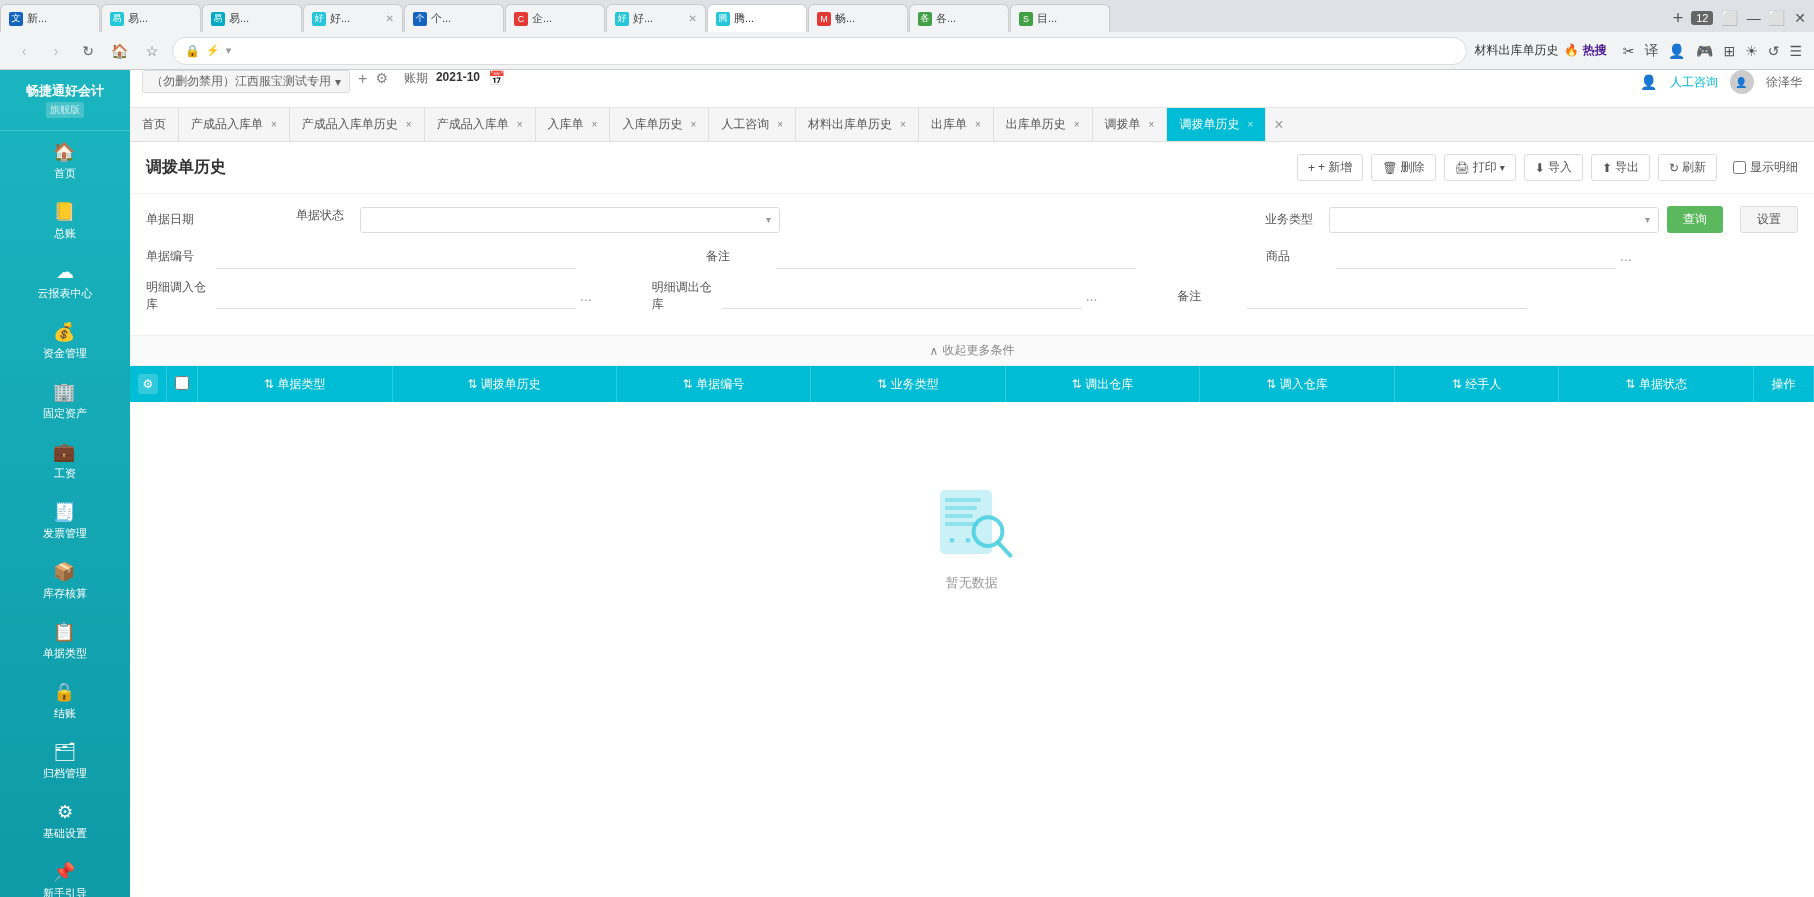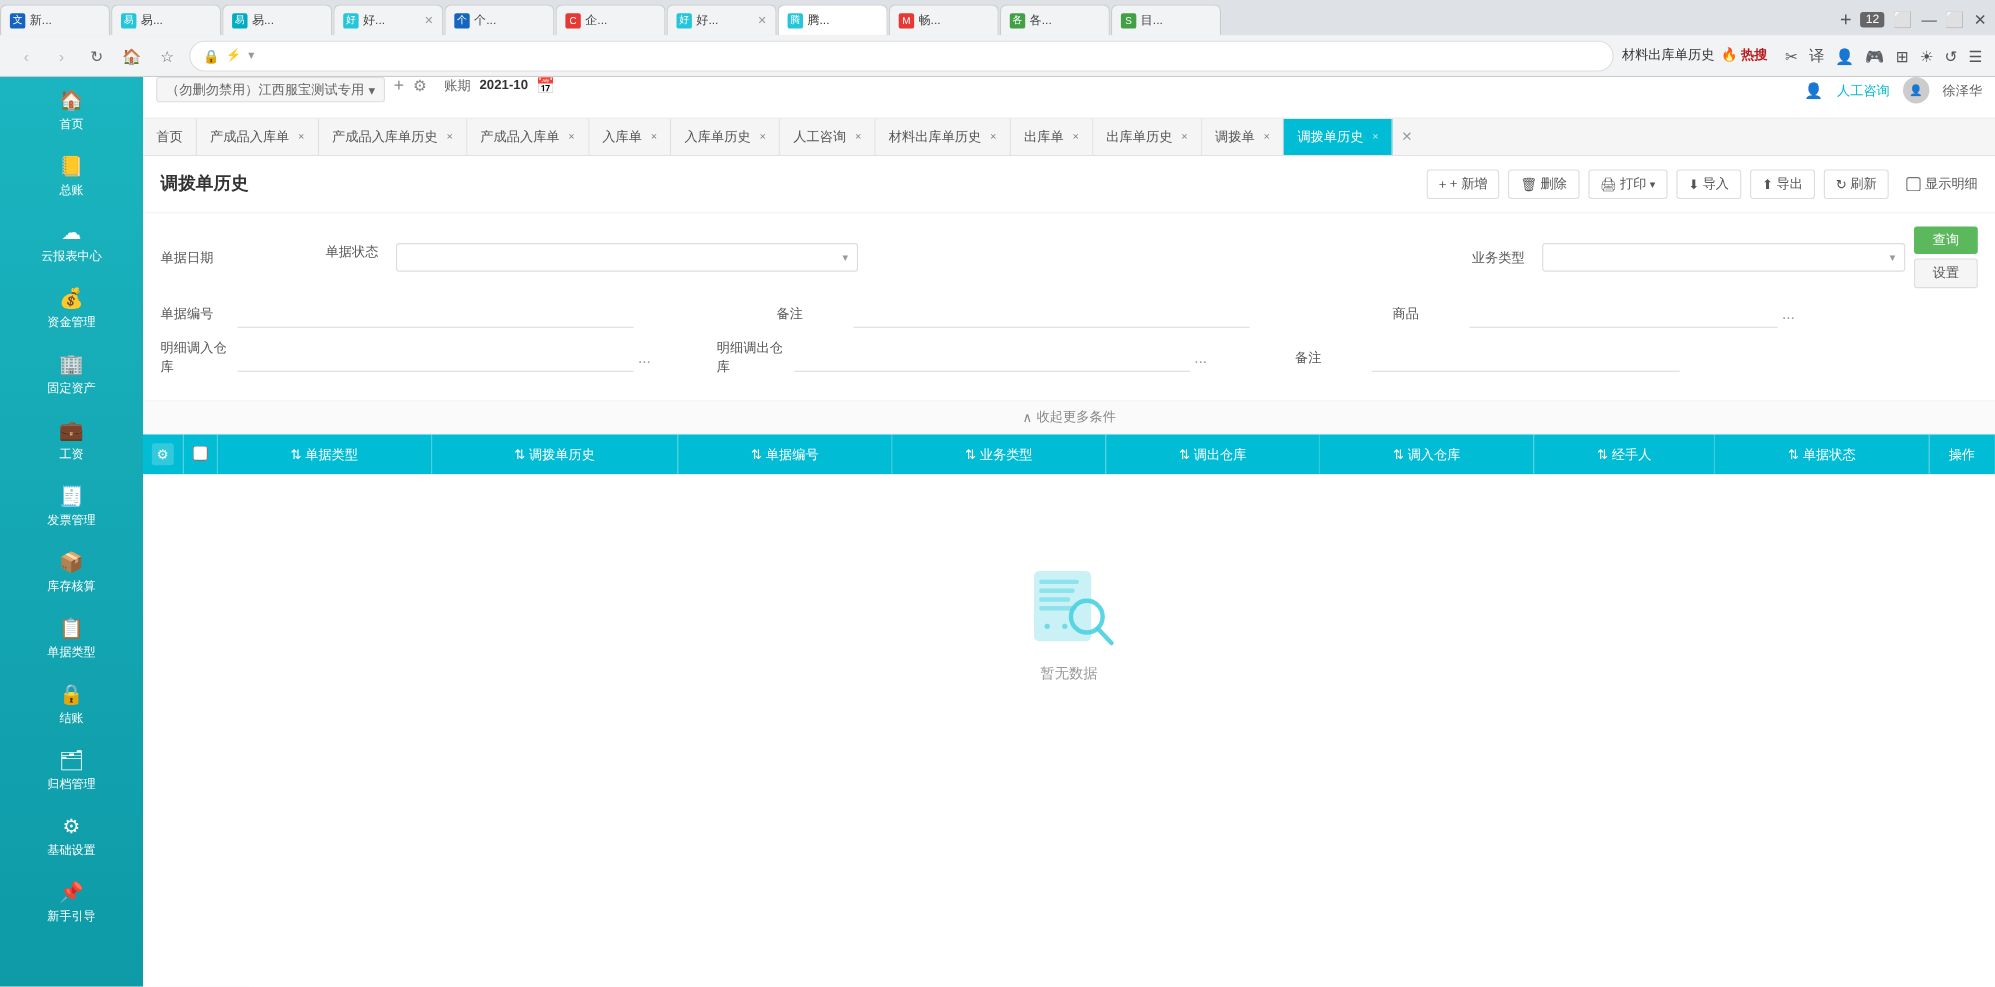--- a/index.html
+++ b/index.html
@@ -15,21 +15,21 @@
     .tab-bar-actions { display: flex; align-items: center; gap: 8px; padding: 0 8px; margin-left: auto; }
     .tab-bar-actions span { font-size: 16px; cursor: pointer; color: #555; }
 
     .address-bar { display: flex; align-items: center; height: 38px; background: #f1f3f4; padding: 0 12px; gap: 8px; border-bottom: 1px solid #ccc; }
     .nav-btn { width: 24px; height: 24px; display: flex; align-items: center; justify-content: center; cursor: pointer; color: #666; font-size: 14px; border-radius: 50%; }
     .nav-btn.disabled { color: #bbb; cursor: default; }
     .url-bar { flex: 1; display: flex; align-items: center; background: #fff; border: 1px solid #ddd; border-radius: 20px; padding: 4px 12px; gap: 6px; height: 28px; }
     .url-bar .lock-icon { color: #5f6368; font-size: 12px; }
     .url-text { font-size: 12px; color: #333; flex: 1; }
     .search-bar-right { display: flex; align-items: center; gap: 6px; font-size: 12px; color: #333; }
-    .search-bar-right .hot-tag { color: #b91c1c; font-weight: bold; }
+    .search-bar-right .hot-tag { color: #4c1d95; font-weight: bold; }
     .toolbar-icons { display: flex; align-items: center; gap: 10px; margin-left: 8px; }
     .toolbar-icon { font-size: 14px; cursor: pointer; color: #555; }
 
     
     .app-container { display: flex; height: calc(897px - 70px); }
 
     
     .sidebar { width: 130px; background: linear-gradient(180deg, #1ab5c0 0%, #0e9aa7 100%); color: #fff; display: flex; flex-direction: column; overflow-y: auto; flex-shrink: 0; }
     .sidebar-logo { padding: 12px 8px; text-align: center; border-bottom: 1px solid rgba(255,255,255,0.2); }
     .sidebar-logo .logo-title { font-size: 13px; font-weight: bold; color: #fff; }
@@ -185,20 +185,24 @@
       <span class="toolbar-icon">☀</span>
       <span class="toolbar-icon">↺</span>
       <span class="toolbar-icon">☰</span>
     </div>
   </div>
 </div>
 
 <div class="app-container">
 
   <div class="sidebar">
+    <div class="sidebar-logo">
+      <div class="logo-title">畅捷通好会计</div>
+      <div class="logo-version">旗舰版</div>
+    </div>
     <div class="sidebar-item">
       <span class="item-icon">🏠</span>
       <span class="item-label">首页</span>
     </div>
     <div class="sidebar-item">
       <span class="item-icon">📒</span>
       <span class="item-label">总账</span>
     </div>
     <div class="sidebar-item">
       <span class="item-icon">☁</span>
@@ -364,21 +368,21 @@
             <div class="filter-select" style="width:420px;">
               <span class="arrow">▾</span>
             </div>
           </div>
           <div style="margin-left:80px; display:flex; align-items:center; gap:8px;">
             <span class="filter-label" style="width:auto;margin-right:8px;">业务类型</span>
             <div class="filter-select" style="width:330px;">
               <span class="arrow">▾</span>
             </div>
           </div>
-          <div style="display:flex;flex-direction:column;gap:4px;margin-left:8px;">
+          <div style="display:flex;flex-direction:row;gap:17px;margin-left:8px;">
             <button class="filter-btn-query">查询</button>
             <button class="filter-btn-settings">设置</button>
           </div>
         </div>
 
         <div class="filter-row">
           <span class="filter-label">单据编号</span>
           <input class="filter-input" style="width: 360px;">
           <span style="flex:0 0 80px;"></span>
           <span class="filter-label" style="margin-left:50px;">备注</span>

